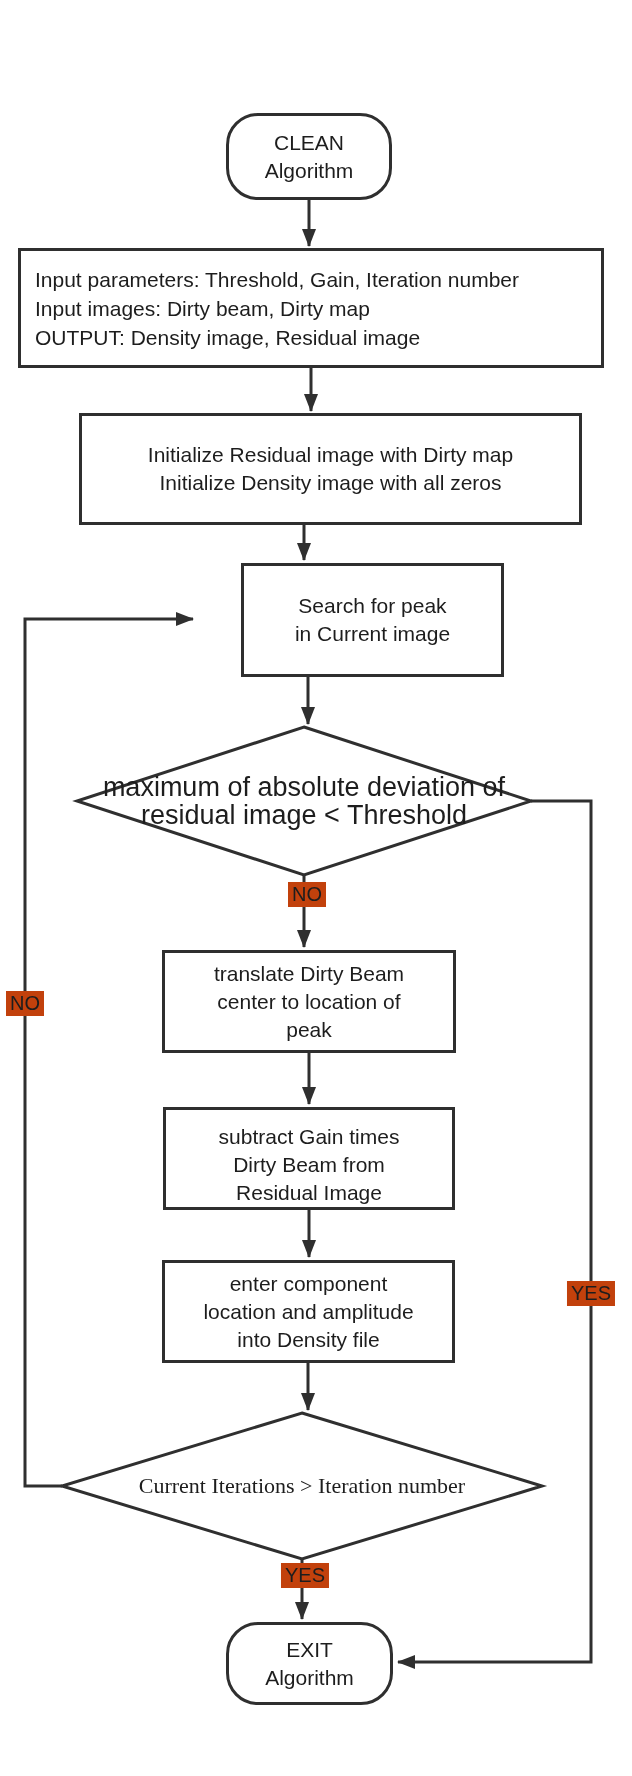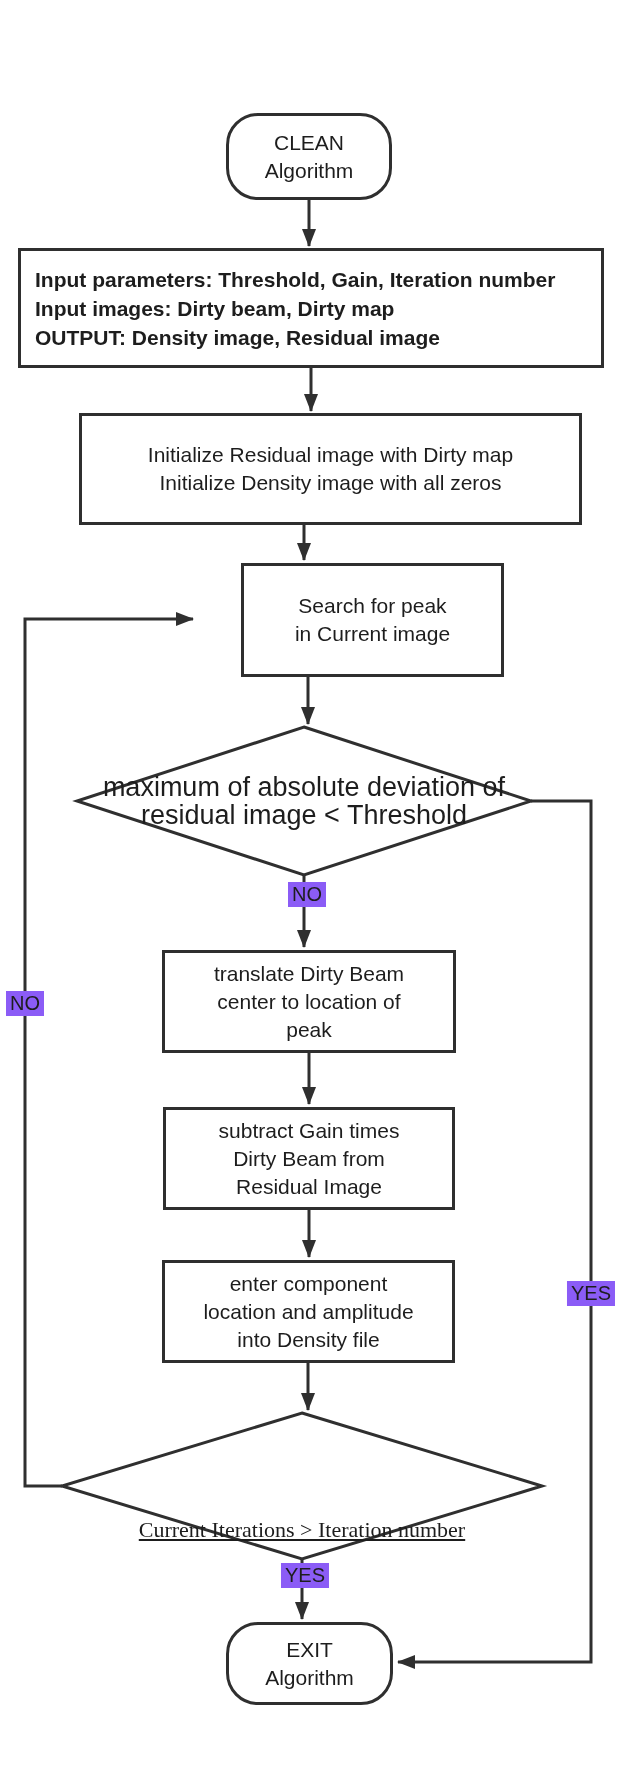--- a/index.html
+++ b/index.html
@@ -12,27 +12,27 @@
   .shape{stroke:#2f2f2f;stroke-width:3;fill:#ffffff;}
   #ah path{fill:#2f2f2f;}
   .node{
     position:absolute;box-sizing:border-box;background:#ffffff;
     display:flex;flex-direction:column;justify-content:center;align-items:center;
     text-align:center;font-size:21px;line-height:28px;
   }
   .node span{display:block;}
   .rect{border:3px solid #2f2f2f;}
   .terminator{border:3px solid #2f2f2f;border-radius:32px;}
-  .io-align{align-items:flex-start;text-align:center;padding-left:14px;line-height:29px;font-weight:bold;}
+  .io-align{align-items:flex-start;text-align:center;padding-left:14px;line-height:29px;}
   .dtext{
     position:absolute;text-align:center;font-size:27px;line-height:28px;
   }
   .serif{font-family:"Liberation Serif",serif;font-size:22px;}
   .elabel{
-    position:absolute;background:#8b5cf6;padding:1px 4px;font-size:20px;
+    position:absolute;background:#c2410c;padding:1px 4px;font-size:20px;
     transform:translateX(-50%);white-space:nowrap;
   }
 </style>
 </head>
 <body>
 
 <div class="canvas">
 
   <svg width="632" height="1776" viewBox="0 0 632 1776">
     <defs>
@@ -84,33 +84,33 @@
     <span>maximum of absolute deviation</span>
     <span>of residual image &lt; Threshold</span>
   </div>
 
   <div class="node rect" style="left:162px;top:950px;width:294px;height:103px;">
     <span>translate Dirty Beam</span>
     <span>center to location of</span>
     <span>peak</span>
   </div>
 
-  <div class="node rect" style="left:163px;top:1107px;width:292px;height:103px;">
+  <div class="node rect" style="left:163px;top:1107px;width:292px;height:103px;justify-content:flex-end;">
     <span>subtract Gain times</span>
     <span>Dirty Beam from</span>
     <span>Residual Image</span>
   </div>
 
   <div class="node rect" style="left:162px;top:1260px;width:293px;height:103px;">
     <span>enter component</span>
     <span>location and amplitude</span>
     <span>into Density file</span>
   </div>
 
-  <div class="dtext serif" style="left:72px;top:1516px;width:460px;text-decoration:underline;">
+  <div class="dtext serif" style="left:72px;top:1472px;width:460px;">
     <span>Current Iterations &gt; Iteration number</span>
   </div>
 
   <div class="node terminator" style="left:226px;top:1622px;width:167px;height:83px;">
     <span>EXIT</span>
     <span>Algorithm</span>
   </div>
 
   <div class="elabel" style="left:307px;top:882px;">NO</div>
   <div class="elabel" style="left:591px;top:1281px;">YES</div>

